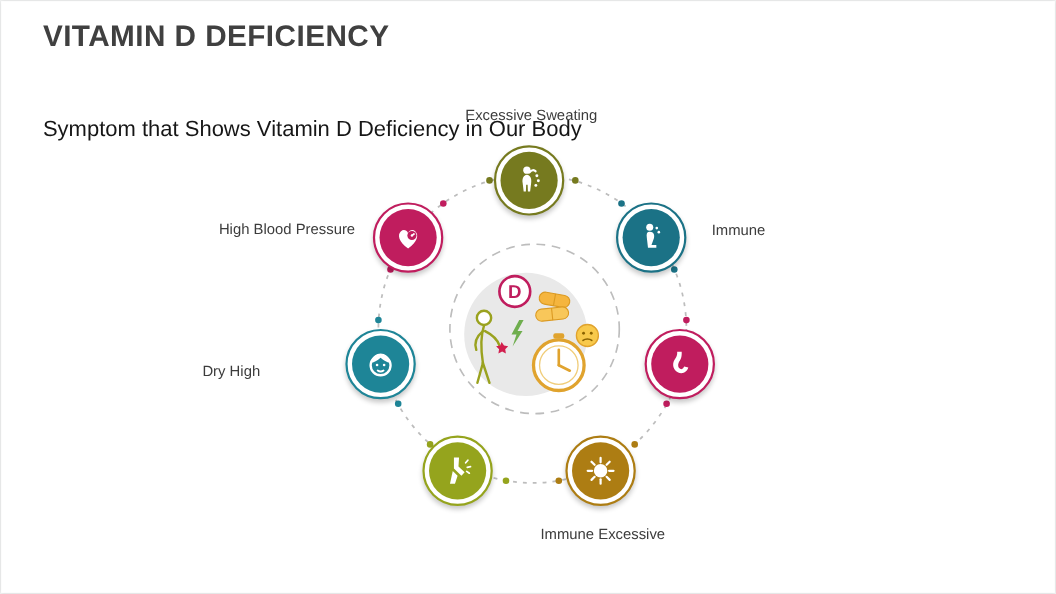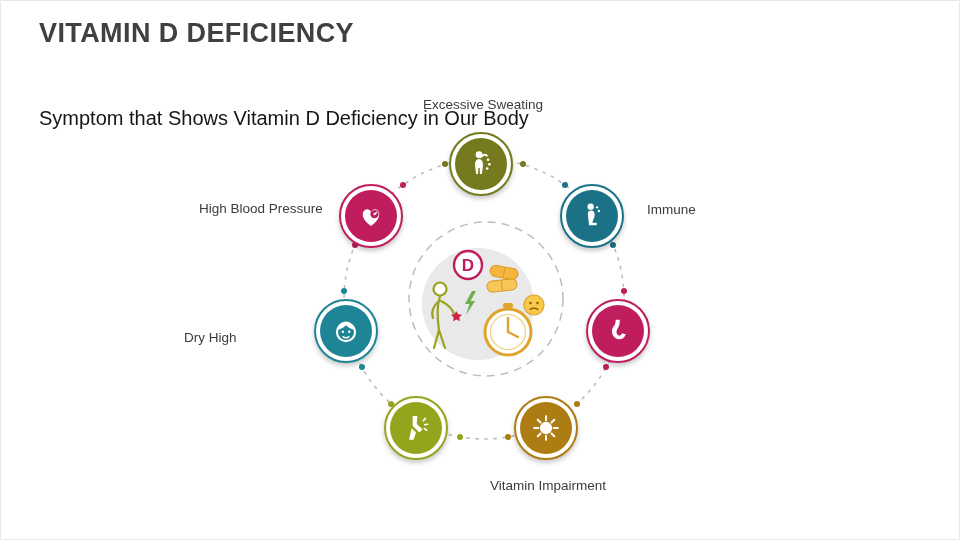--- a/index.html
+++ b/index.html
@@ -197,18 +197,18 @@
           <path d="M12 19.5 C5.5 14.8 4.6 10 7 7.8 C8.9 6.1 11 7 12 8.8 C13 7 15.1 6.1 17 7.8 C19.4 10 18.5 14.8 12 19.5 Z" fill="#fff"></path>
           <circle cx="14.6" cy="10.6" r="3.1" class="onfill"></circle>
           <path d="M14.6 10.6 L16.4 9.2" stroke="#fff" stroke-width="1.1"></path>
           <circle cx="14.6" cy="10.6" r="0.8" fill="#fff"></circle>
         </svg>
       </div>
     </div>
 
     <div class="label t-center" style="left:372px;top:95px;width:220px">Excessive Sweating</div>
     <div class="label" style="left:646px;top:200px;width:100px">Immune</div>
-    <div class="label t-center" style="left:488px;top:476px;width:118px">Vitamin Impairment</div>
+    <div class="label t-center" style="left:488px;top:476px;width:118px">Immune Excessive</div>
     <div class="label t-right" style="left:183px;top:328px;width:110px">Dry High</div>
     <div class="label t-right" style="left:198px;top:199px;width:124px">High Blood Pressure</div>
 
   </div>
 </div>
 
 </body></html>

